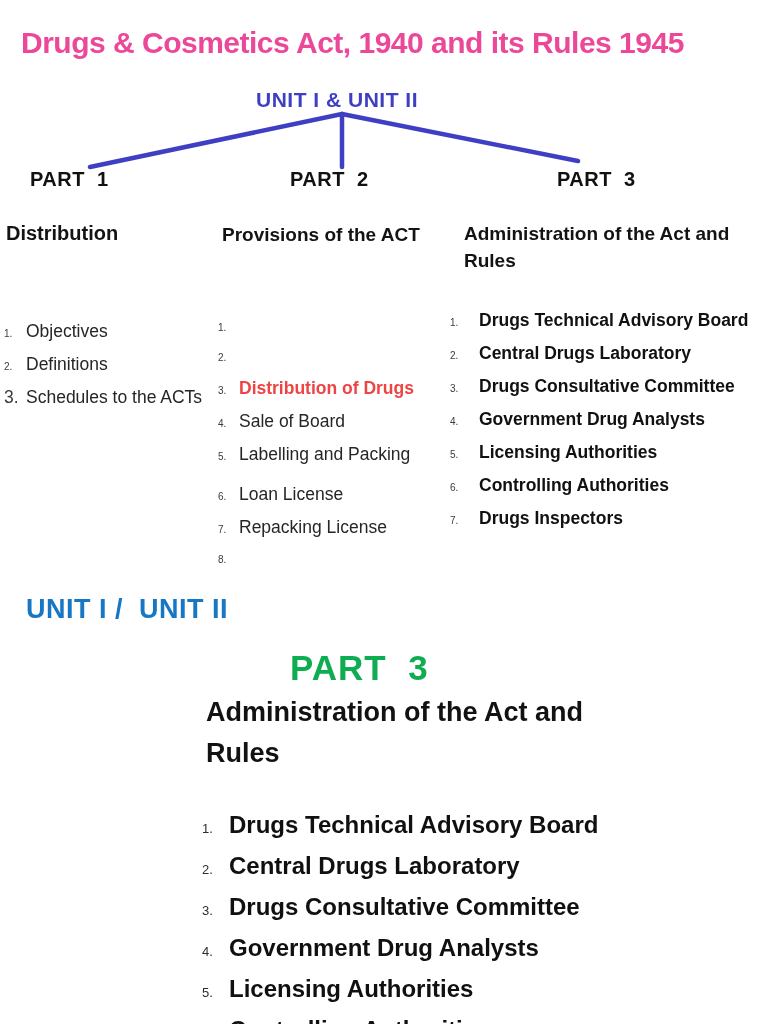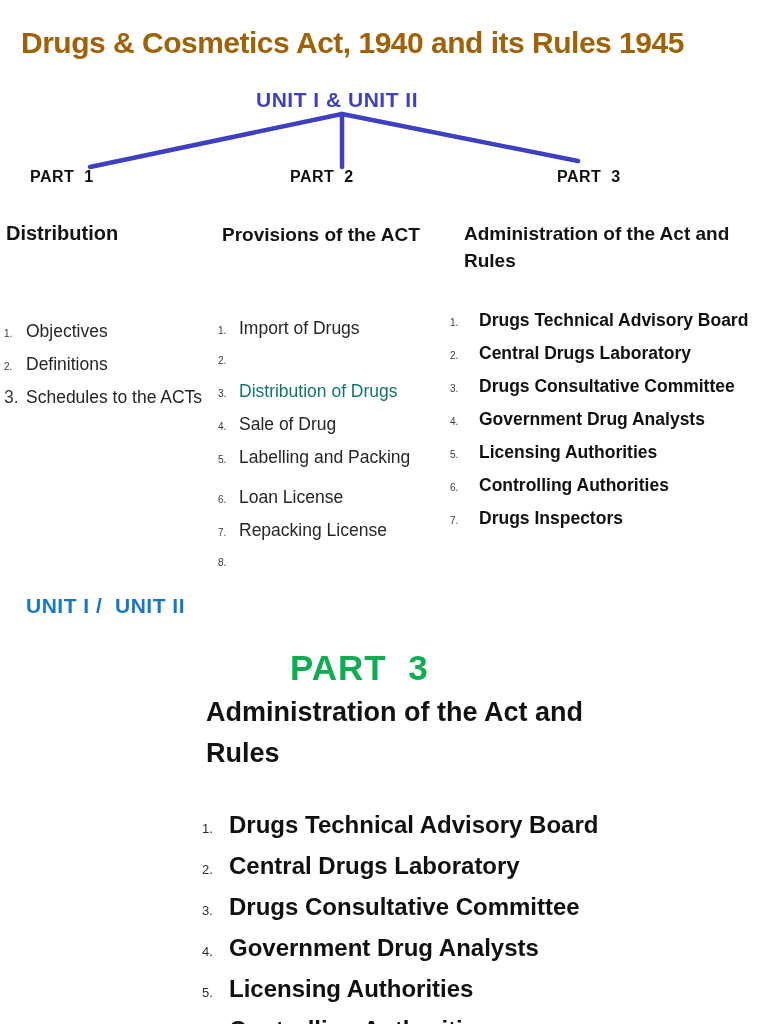--- a/index.html
+++ b/index.html
@@ -10,32 +10,32 @@
     position:relative;
     font-family:"Liberation Sans", sans-serif;
     color:#141414;
   }
   .abs { position:absolute; }
 
   
   #doc-title {
     left:21px; top:26px; width:720px;
     font-size:30px; font-weight:bold; letter-spacing:-0.5px;
-    color:#a16207;
+    color:#ec4899;
   }
 
   
   #tree-root-label {
     left:256px; top:88px;
     font-size:21px; font-weight:bold; letter-spacing:0.5px;
     color:var(--tree-blue);
   }
   #tree-lines { left:0; top:108px; }
   .part-label {
-    font-size:16px; font-weight:bold; color:#111;
+    font-size:20px; font-weight:bold; color:#111;
     white-space:pre; letter-spacing:0.5px;
   }
   #part-label-1 { left:30px;  top:168px; }
   #part-label-2 { left:290px; top:168px; }
   #part-label-3 { left:557px; top:168px; }
 
   
   .col-header { font-weight:bold; color:#131313; }
   #intro-header { left:6px;   top:222px; font-size:20px; }
   #prov-header  { left:222px; top:224px; font-size:19px; }
@@ -51,31 +51,31 @@
   #intro-list .li { line-height:30px; }
   #intro-list .num { width:22px; font-size:10px; }
   #intro-list .li.fullnum .num { font-size:17.5px; }
   #intro-list .txt { font-size:17.5px; }
 
   #prov-list { left:218px; top:313px; }
   #prov-list .li { line-height:30px; }
   #prov-list .num { width:21px; font-size:10px; }
   #prov-list .txt { font-size:17.5px; }
   #prov-list .li.gap { margin-top:7px; }
-  #prov-list .li.bold .txt { font-weight:normal; color:#0f766e; }
+  #prov-list .li.bold .txt { font-weight:bold; color:#ef4444; }
 
   #admin-list { left:450px; top:305px; }
   #admin-list .li { line-height:31px; }
   #admin-list .num { width:29px; font-size:10px; }
   #admin-list .txt { font-size:17.5px; font-weight:bold; color:#111; }
 
   
   #unit-subtitle {
     left:26px; top:594px;
-    font-size:21px; font-weight:bold; letter-spacing:0.5px;
+    font-size:27px; font-weight:bold; letter-spacing:0.5px;
     color:var(--unit-blue); white-space:pre;
   }
   #footer-part-label {
     left:290px; top:648px;
     font-size:35px; font-weight:bold; letter-spacing:1px;
     color:var(--part-green); white-space:pre;
   }
   #footer-heading {
     left:206px; top:692px; width:430px;
     font-size:27px; font-weight:bold; line-height:41px;
@@ -118,32 +118,31 @@
   </div>
   <div class="li fullnum">
     <span class="num">3.</span>
     <span class="txt">Schedules to the ACTs</span>
   </div>
 </div>
 
 <div class="list" id="prov-list">
   <div class="li">
     <span class="num">1.</span>
-    <span class="txt">Import of Drugs</span>
   </div>
   <div class="li">
     <span class="num">2.</span>
   </div>
   <div class="li bold">
     <span class="num">3.</span>
     <span class="txt">Distribution of Drugs</span>
   </div>
   <div class="li">
     <span class="num">4.</span>
-    <span class="txt">Sale of Drug</span>
+    <span class="txt">Sale of Board</span>
   </div>
   <div class="li">
     <span class="num">5.</span>
     <span class="txt">Labelling and Packing</span>
   </div>
   <div class="li gap">
     <span class="num">6.</span>
     <span class="txt">Loan License</span>
   </div>
   <div class="li">

